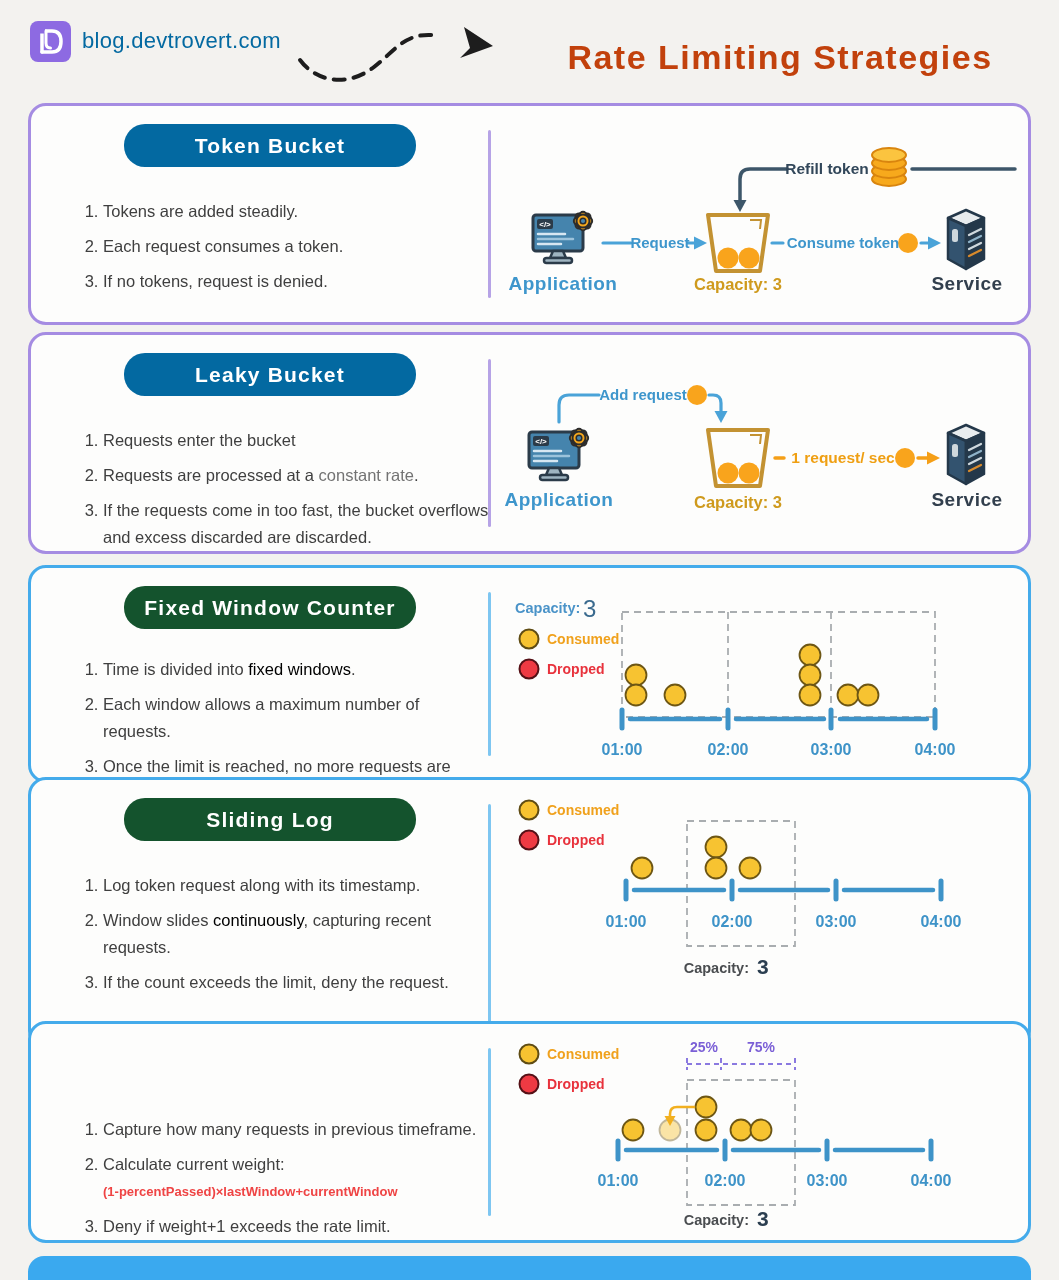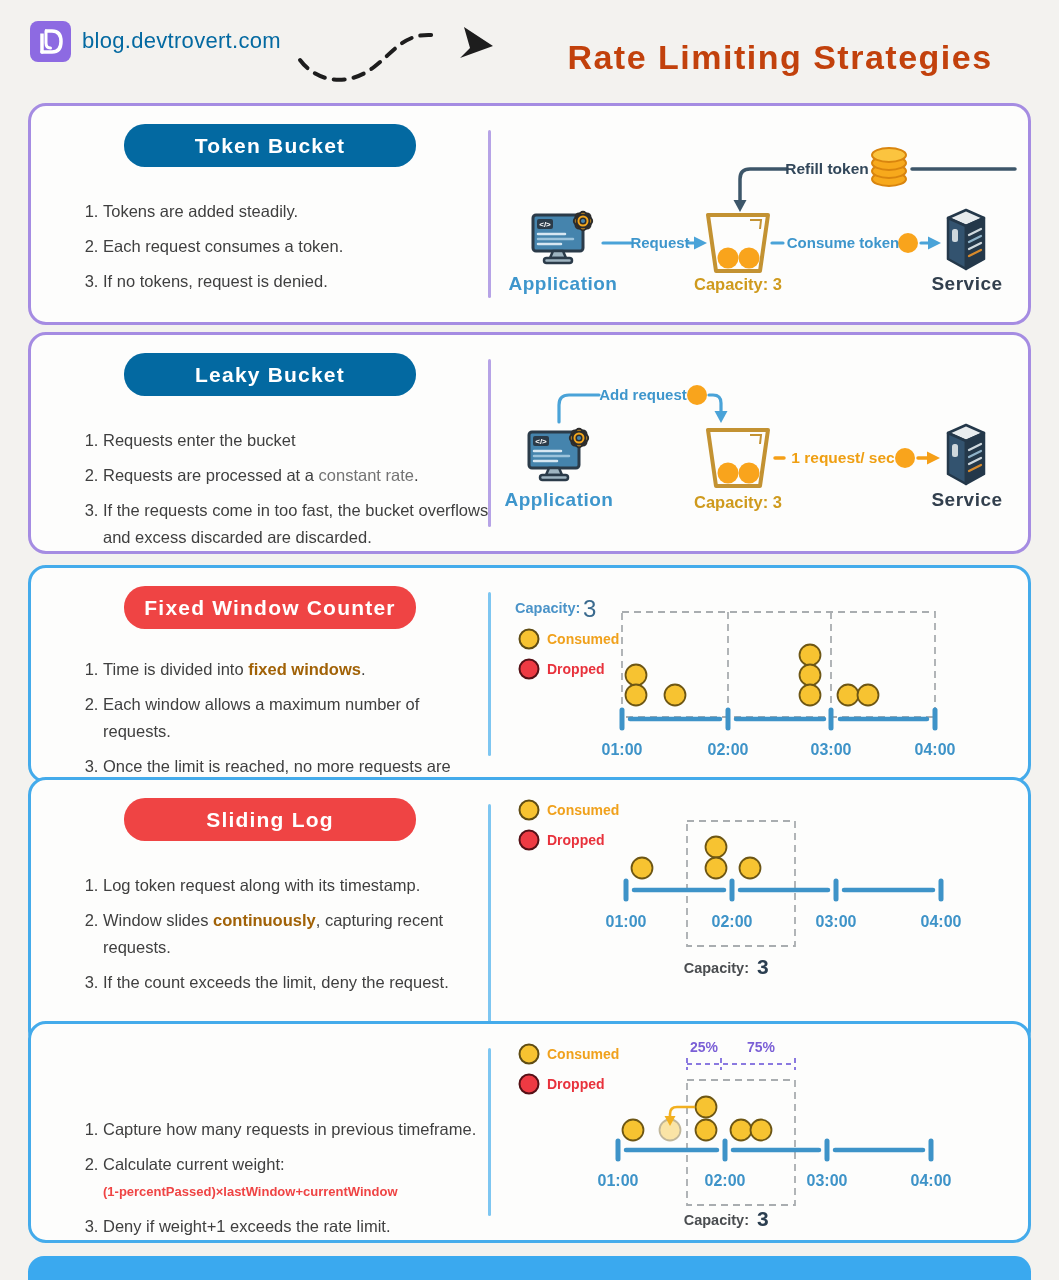--- a/index.html
+++ b/index.html
@@ -28,29 +28,29 @@
     border-radius:18px; box-sizing:border-box;
   }
   .card.purple { border:3px solid #a58ce2; }
   .card.blue   { border:3px solid #44abeb; }
   .banner {
     position:absolute; left:93px; top:18px; width:292px; height:43px;
     border-radius:21px; display:flex; align-items:center; justify-content:center;
     color:#fff; font-weight:bold; font-size:21px; letter-spacing:1.2px;
   }
   .banner.purple { background:#0369a1; }
-  .banner.blue   { background:#ef4444; }
+  .banner.blue   { background:#14532d; }
   .points {
     position:absolute; left:42px; top:84px; width:402px;
     margin:0; padding:0 0 0 22px;
     font-size:16.5px; color:#3f3f3f;
   }
   .points li { line-height:27px; margin:8px; }
   .hl-purple { color:#737373; font-weight:normal; }
-  .hl-blue   { color:#a16207; font-weight:bold; }
+  .hl-blue   { color:#000000; font-weight:normal; }
   .formula   { color:#ef4444; font-weight:bold; font-size:13px; white-space:nowrap; line-height:27px; }
   .divider { position:absolute; left:457px; top:24px; bottom:24px; width:2.5px; border-radius:2px; }
   .card.purple .divider { background:#b6a3e6; }
   .card.blue   .divider { background:#7ec6f1; }
   .diagram { position:absolute; left:460px; top:3px; width:540px; }
   
   svg text { font-family:"Liberation Sans", sans-serif; }
   .t-blue   { fill:#3e96cc; font-weight:bold; font-size:15px; }
   .t-navy   { fill:#32475a; font-weight:bold; font-size:15.5px; }
   .t-gold   { fill:#cf9a1d; font-weight:bold; font-size:16.5px; }

